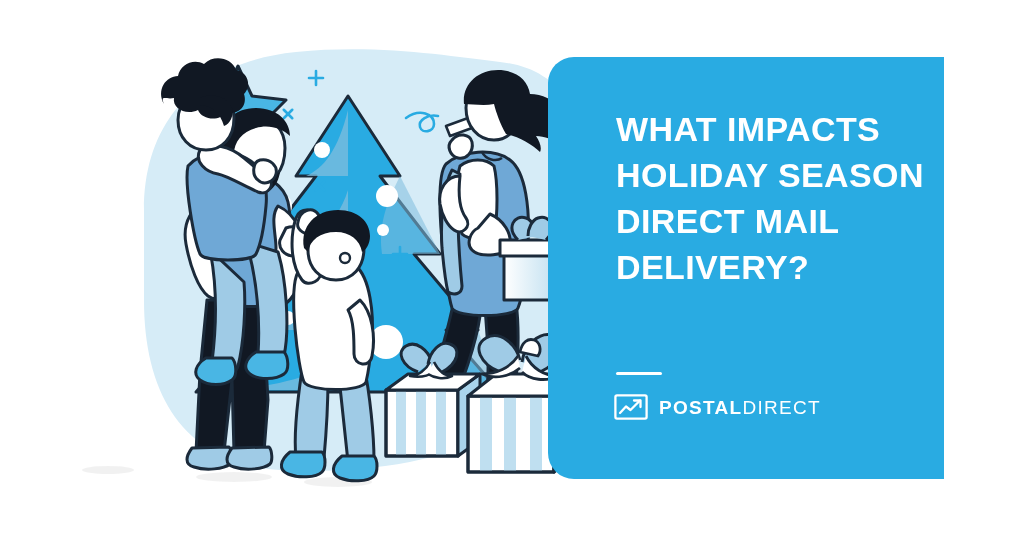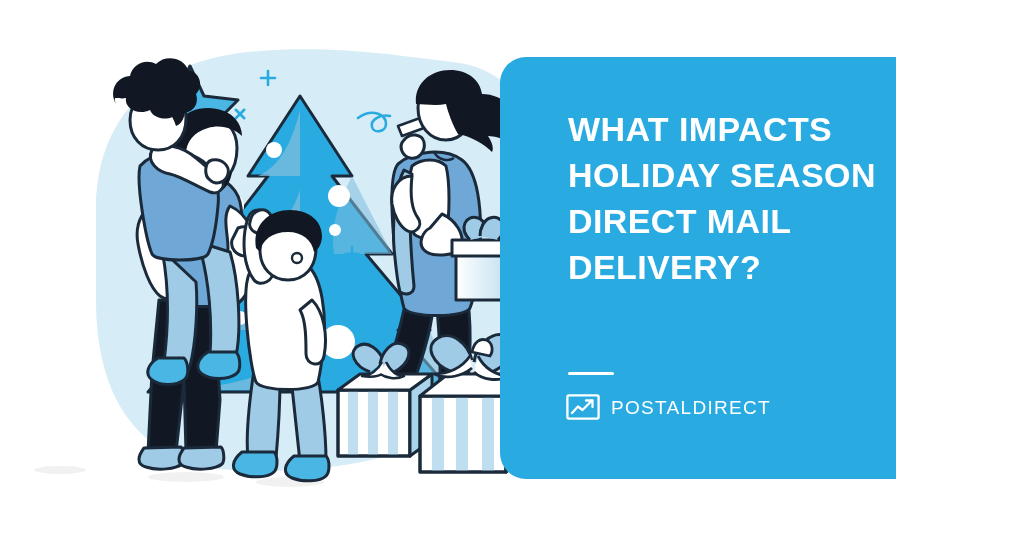--- a/index.html
+++ b/index.html
@@ -9,20 +9,21 @@
   }
   body {
     font-family: "Liberation Sans", sans-serif;
   }
   #canvas {
     position: relative;
     width: 896px;
     height: 536px;
     background: #ffffff;
     overflow: hidden;
+    margin-left: 48px;
   }
 
   
   .illus-layer {
     position: absolute;
     left: 0; top: 0;
     width: 1024px; height: 536px;
   }
 
   
@@ -75,21 +76,21 @@
     height: 26px;
     flex: none;
   }
   .logo-text {
     color: #ffffff;
     font-family: "Liberation Sans", sans-serif;
     font-size: 19px;
     letter-spacing: 1.3px;
     line-height: 1;
   }
-  .logo-text .b { font-weight: normal; }
+  .logo-text .b { font-weight: bold; }
   .logo-text .l { font-weight: normal; }
 </style>
 </head>
 <body>
 
 <div id="canvas">
 
   <svg class="illus-layer" viewBox="0 0 1024 536">
     <defs>
       <clipPath id="blobClip">

